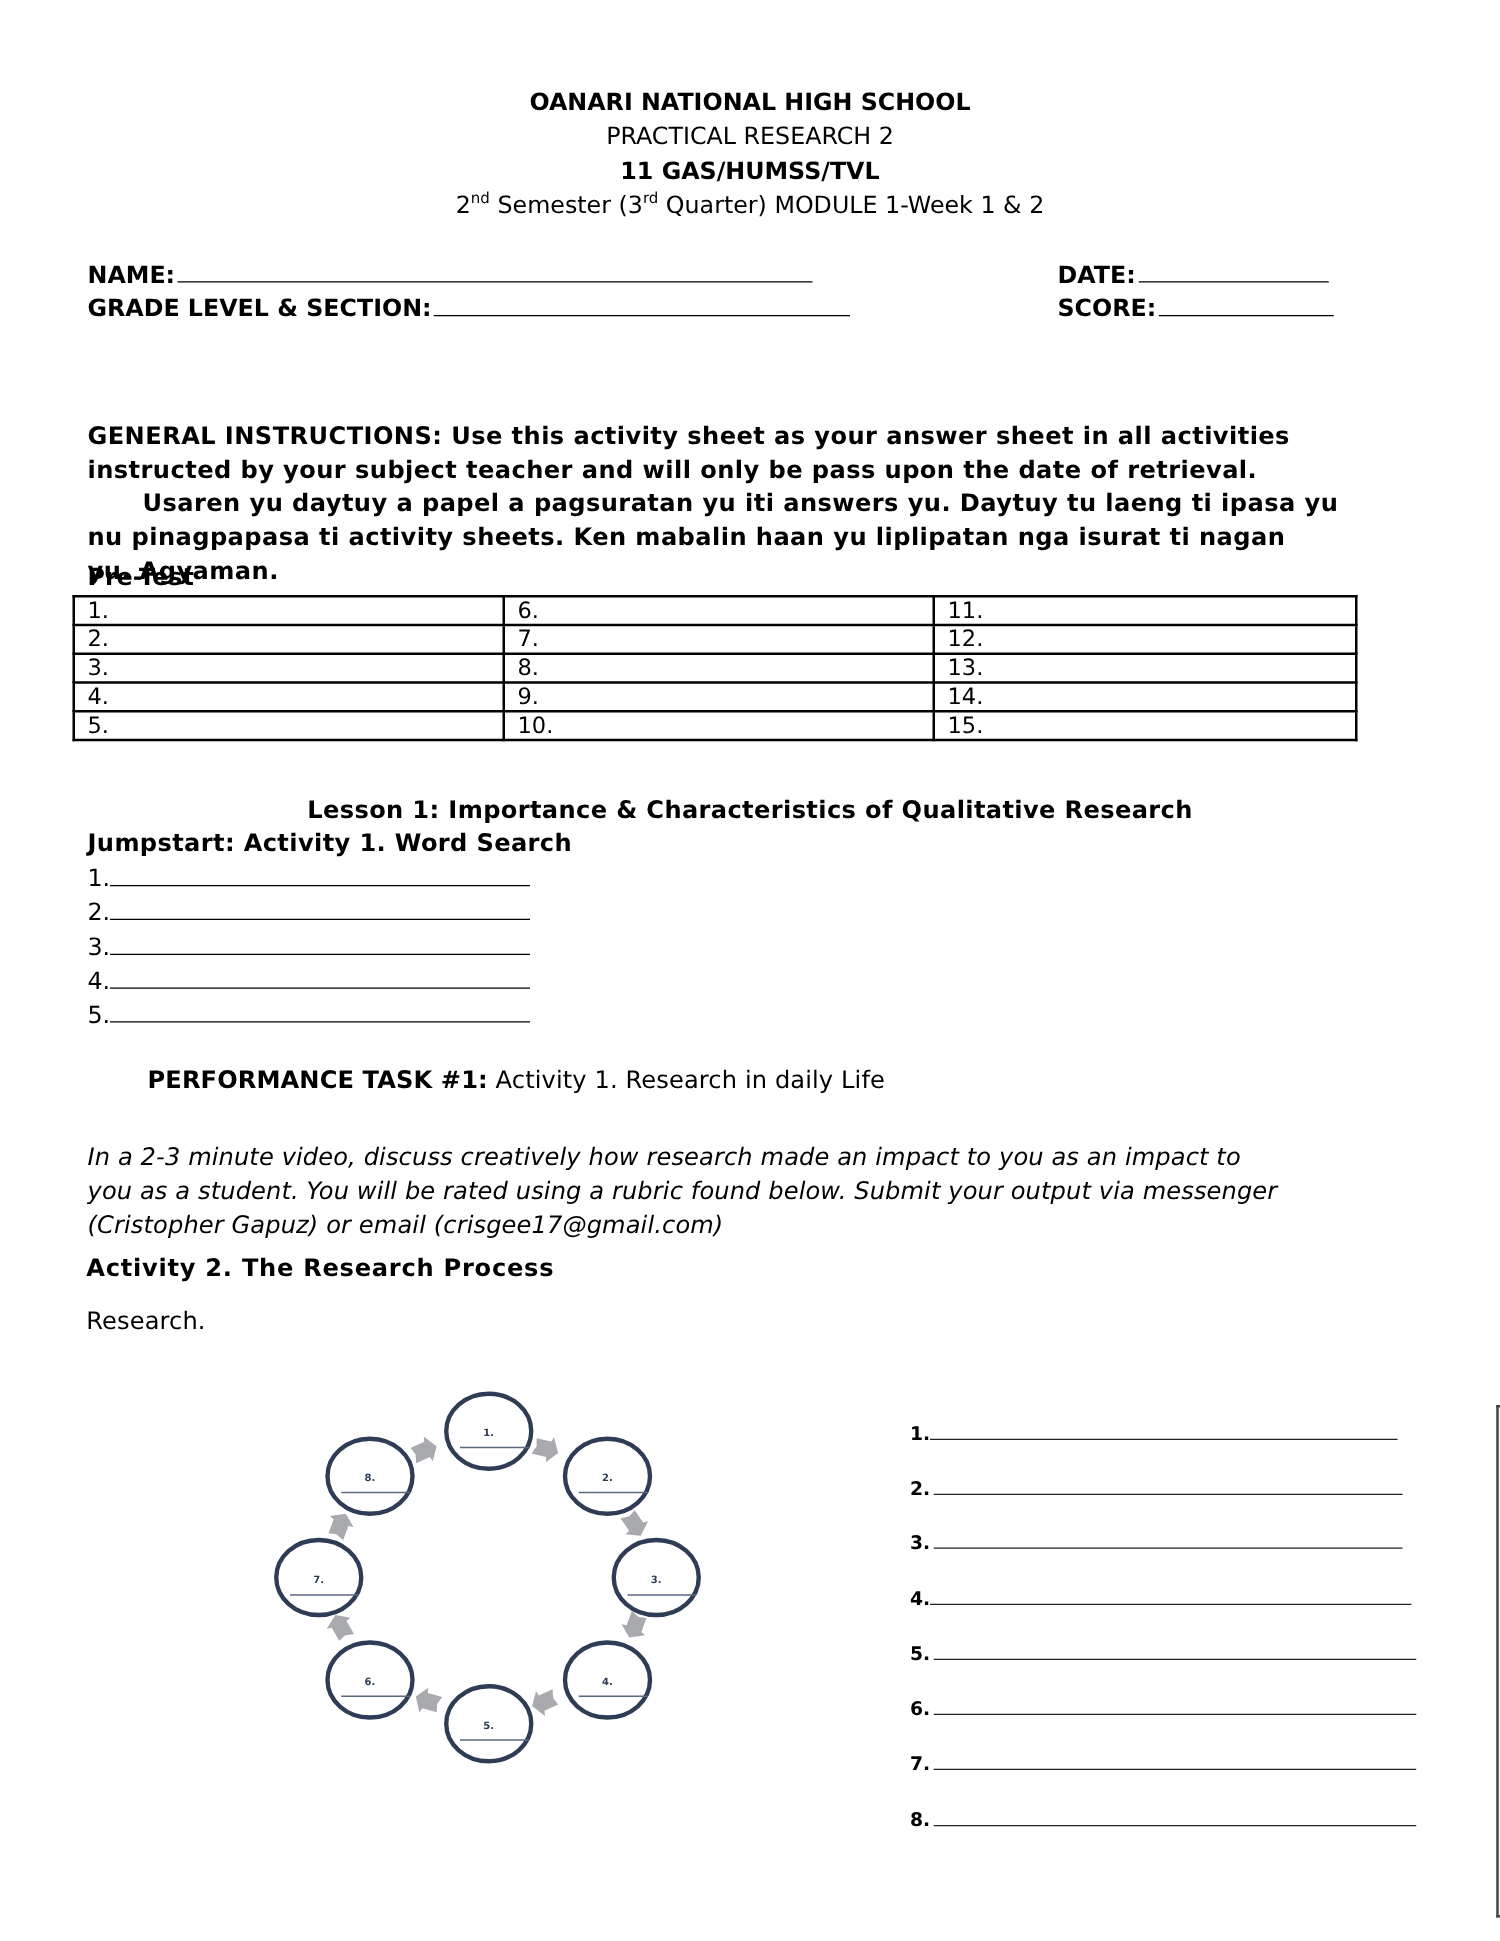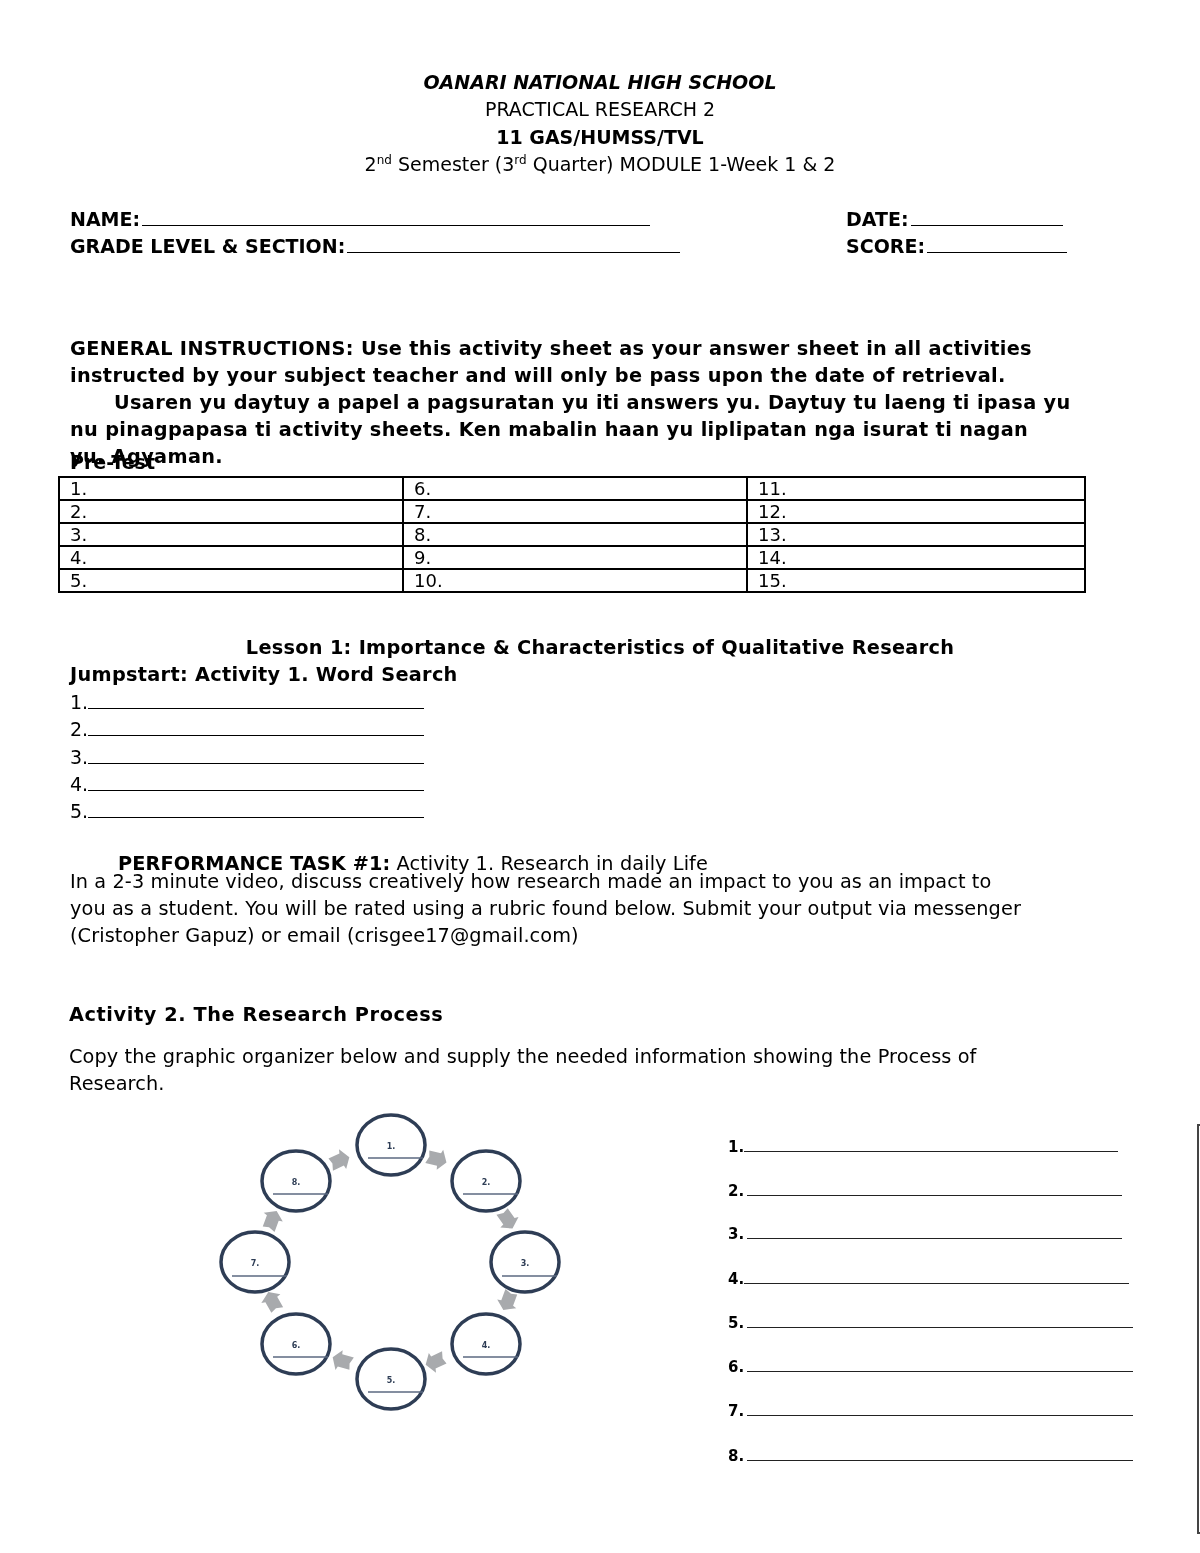--- a/index.html
+++ b/index.html
@@ -17,21 +17,21 @@
   table.pretest td { border: 2.5px solid #000; height: 21px; padding: 0 0 0 10px; font-size: 18px;
                      font-family: "DejaVu Sans", sans-serif; line-height: 21px; vertical-align: middle; }
   .ws-line { font-size: 19px; line-height: 27px; white-space: nowrap; }
   .ans-line { font-size: 15px; font-weight: bold; font-family: "DejaVu Sans", sans-serif; white-space: nowrap; }
   .ans-rule { display: inline-block; border-bottom: 1.5px solid #222; height: 12px; margin-left: 3px; }
   sup { font-size: 12px; line-height: 0; }
 </style>
 </head>
 <body>
 
-<div class="abs center hdr hdr-bold" style="top:69px;font-style:italic;">OANARI NATIONAL HIGH SCHOOL</div>
+<div class="abs center hdr hdr-bold" style="top:69px;">OANARI NATIONAL HIGH SCHOOL</div>
 <div class="abs center hdr" style="top:96px;">PRACTICAL RESEARCH 2</div>
 <div class="abs center hdr" style="top:124px;font-weight:bold;">11 GAS/HUMSS/TVL</div>
 <div class="abs center hdr" style="top:151px;">
   <span>2</span><sup>nd</sup><span> Semester (3</span><sup>rd</sup><span> Quarter) MODULE 1-Week 1 &amp; 2</span>
 </div>
 
 <div class="abs field" style="left:70px; top:205px;">
   <span>NAME:</span><span class="uline" style="width:508px;"></span>
 </div>
 <div class="abs field" style="left:70px; top:232px;">
@@ -98,29 +98,28 @@
 <div class="abs ws-line" style="left:70px; top:770px;">
   <span>4.</span><span class="uline" style="width:336px; margin-left:0;"></span>
 </div>
 <div class="abs ws-line" style="left:70px; top:797px;">
   <span>5.</span><span class="uline" style="width:336px; margin-left:0;"></span>
 </div>
 
 <div class="abs para" style="left:70px; top:850px; white-space:nowrap;">
   <span style="font-weight:bold;margin-left:48px;">PERFORMANCE TASK #1:</span><span> Activity 1. Research in daily Life</span>
 </div>
-<div class="abs para" style="left:70px; top:868px; width:1070px;">
+<div class="abs para" style="left:70px; top:912px; width:1070px;font-style:italic;">
   <div style="white-space:nowrap;">In a 2-3 minute video, discuss creatively how research made an impact to you as an impact to</div>
   <div style="white-space:nowrap;">you as a student. You will be rated using a rubric found below. Submit your output via messenger</div>
   <div style="white-space:nowrap;">(Cristopher Gapuz) or email (crisgee17@gmail.com)</div>
 </div>
 
 <div class="abs" style="left:69px; top:1001px; font-size:19.3px; font-weight:bold; line-height:27px; letter-spacing:0.6px;">Activity 2. The Research Process</div>
 <div class="abs para" style="left:69px; top:1043px; width:1070px;">
-  <div style="white-space:nowrap;">Copy the graphic organizer below and supply the needed information showing the Process of</div>
   <div style="white-space:nowrap;">Research.</div>
 </div>
 
 <div class="abs" style="left:210px; top:1105px; width:370px; height:320px;">
   <svg width="370" height="320" viewBox="0 0 370 320" xmlns="http://www.w3.org/2000/svg">
     <defs>
       <g id="arrow-shape">
         <path d="M -9 -6 L 3 -7 L 4 -11 L 11 0 L 4 10 L 3 6 L -9 7 L -7 0 Z" fill="#a8aaad"></path>
       </g>
     </defs>

